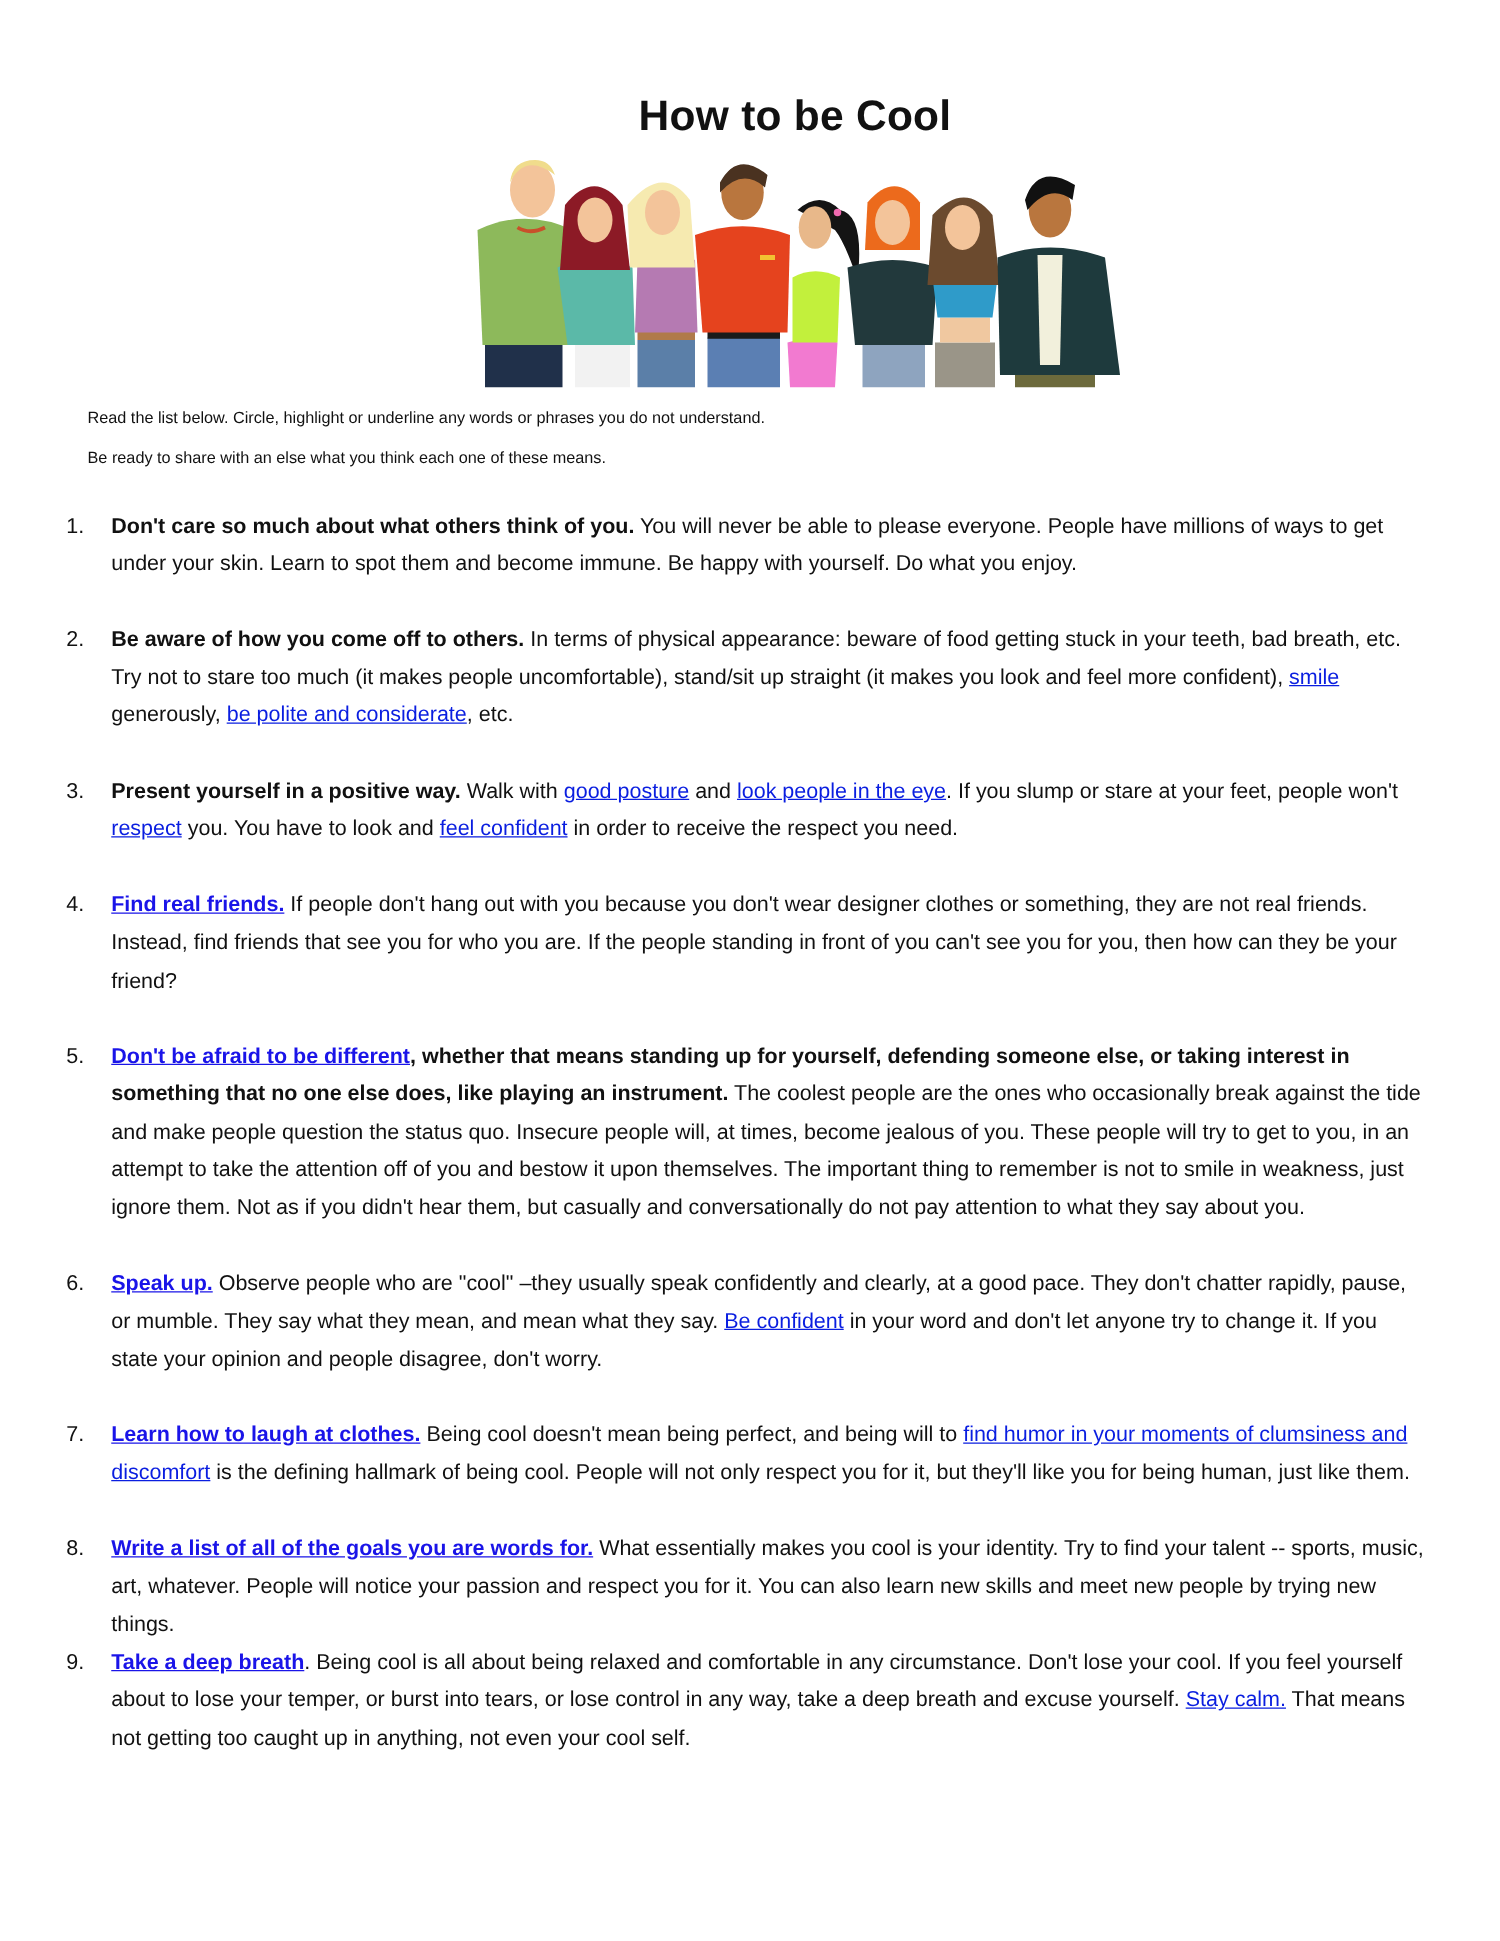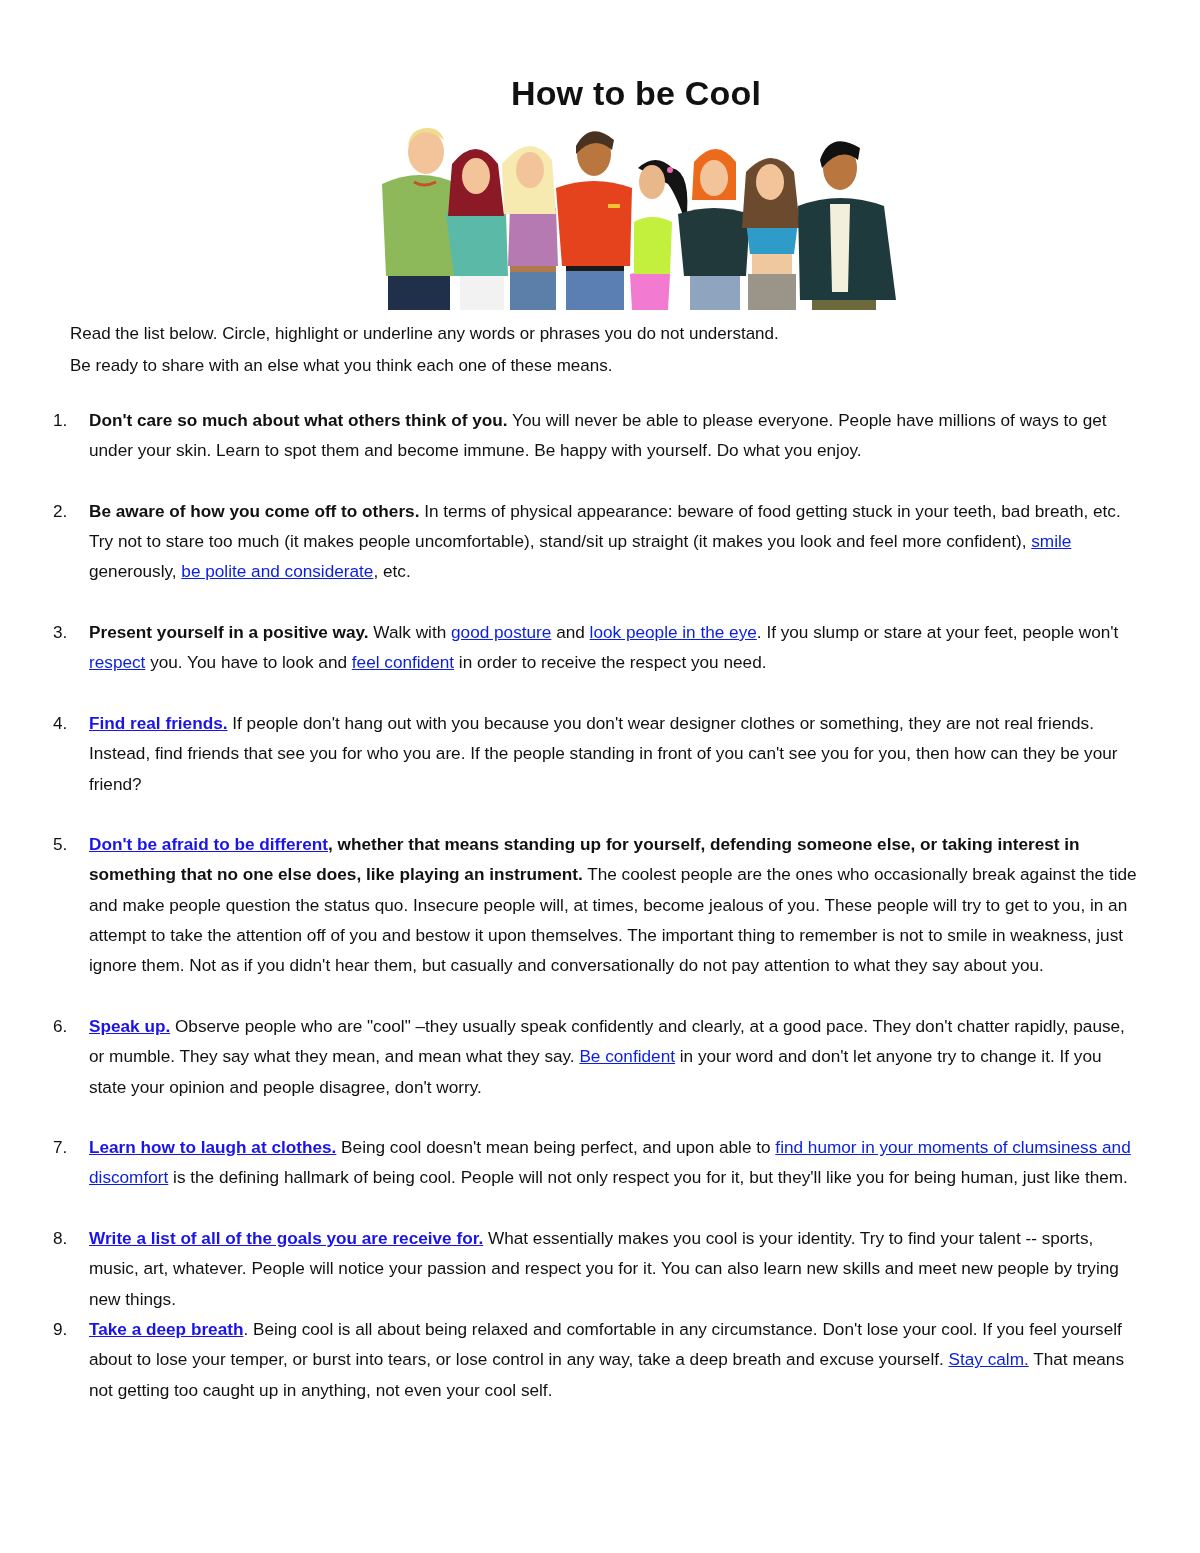--- a/index.html
+++ b/index.html
@@ -11,21 +11,21 @@
     .page { position: absolute; left: 0; top: 0; width: 1064px; height: 1553px; }
     .title {
       position: absolute; left: 0; top: 74px; width: 1272px; text-align: center;
       font-size: 34px; font-weight: bold; letter-spacing: 0.2px; color: #111;
     }
     .illustration {
       position: absolute; left: 380px; top: 124px; width: 520px; height: 186px;
     }
     .intro {
       position: absolute; left: 70px; top: 318px; width: 1080px;
-      font-size: 17px; line-height: 32px; color: #111;
+      font-size: 13px; line-height: 32px; color: #111;
     }
     .intro p { margin: 0; white-space: nowrap; }
     ol.cool-list {
       position: absolute; left: 53px; top: 405px; width: 1090px;
       margin: 0; padding: 0; list-style: none;
       font-size: 17.2px; line-height: 30.3px; color: #111;
     }
     ol.cool-list li { position: relative; padding-left: 36px; }
     .num { position: absolute; left: 0; top: 0; }
     .gap { height: 30.3px; }
@@ -147,27 +147,27 @@
     <li class="gap"></li>
 
     <li>
       <span class="num">6.</span>
       <a class="lnk b" href="#">Speak up.</a><span> Observe people who are "cool" –they usually speak confidently and clearly, at a good pace. They don't chatter rapidly, pause, or mumble. They say what they mean, and mean what they say. </span><a class="lnk" href="#">Be confident</a><span> in your word and don't let anyone try to change it. If you state your opinion and people disagree, don't worry.</span>
     </li>
     <li class="gap"></li>
 
     <li>
       <span class="num">7.</span>
-      <a class="lnk b" href="#">Learn how to laugh at clothes.</a><span> Being cool doesn't mean being perfect, and upon able to </span><a class="lnk" href="#">find humor in your moments of clumsiness and discomfort</a><span> is the defining hallmark of being cool. People will not only respect you for it, but they'll like you for being human, just like them.</span>
+      <a class="lnk b" href="#">Learn how to laugh at clothes.</a><span> Being cool doesn't mean being perfect, and being will to </span><a class="lnk" href="#">find humor in your moments of clumsiness and discomfort</a><span> is the defining hallmark of being cool. People will not only respect you for it, but they'll like you for being human, just like them.</span>
     </li>
     <li class="gap"></li>
 
     <li>
       <span class="num">8.</span>
-      <a class="lnk b" href="#">Write a list of all of the goals you are receive for.</a><span> What essentially makes you cool is your identity. Try to find your talent -- sports, music, art, whatever. People will notice your passion and respect you for it. You can also learn new skills and meet new people by trying new things.</span>
+      <a class="lnk b" href="#">Write a list of all of the goals you are words for.</a><span> What essentially makes you cool is your identity. Try to find your talent -- sports, music, art, whatever. People will notice your passion and respect you for it. You can also learn new skills and meet new people by trying new things.</span>
     </li>
 
     <li>
       <span class="num">9.</span>
       <a class="lnk b" href="#">Take a deep breath</a><span>. Being cool is all about being relaxed and comfortable in any circumstance. Don't lose your cool. If you feel yourself about to lose your temper, or burst into tears, or lose control in any way, take a deep breath and excuse yourself. </span><a class="lnk" href="#">Stay calm.</a><span> That means not getting too caught up in anything, not even your cool self.</span>
     </li>
 
   </ol>
 </div>
 

